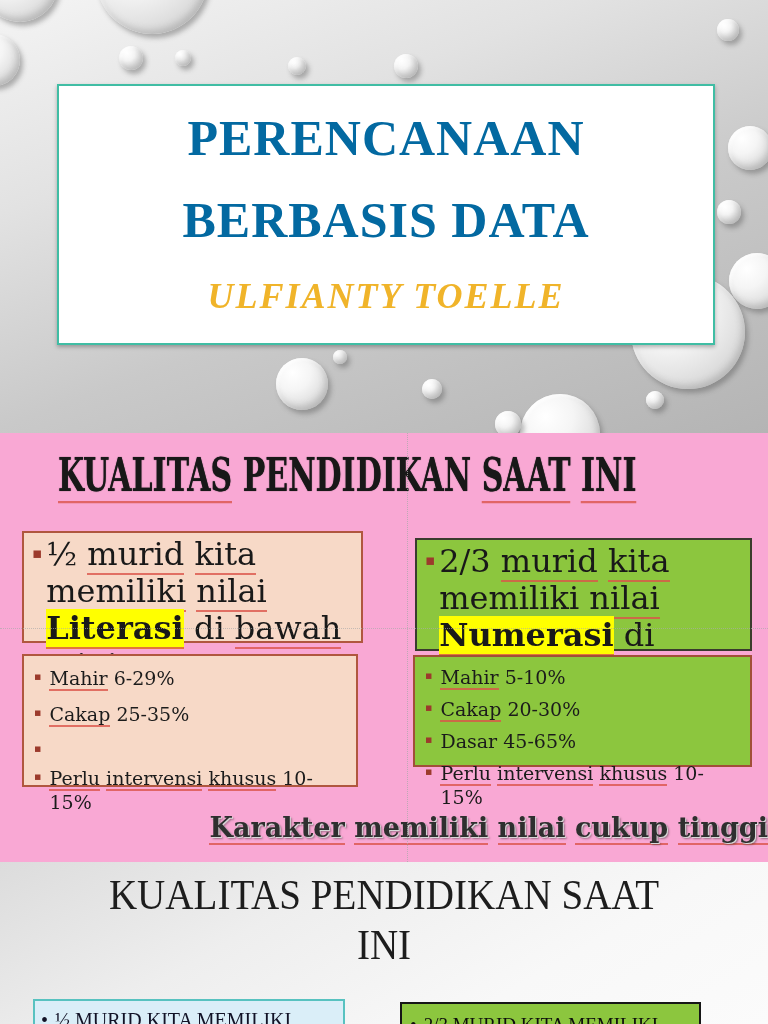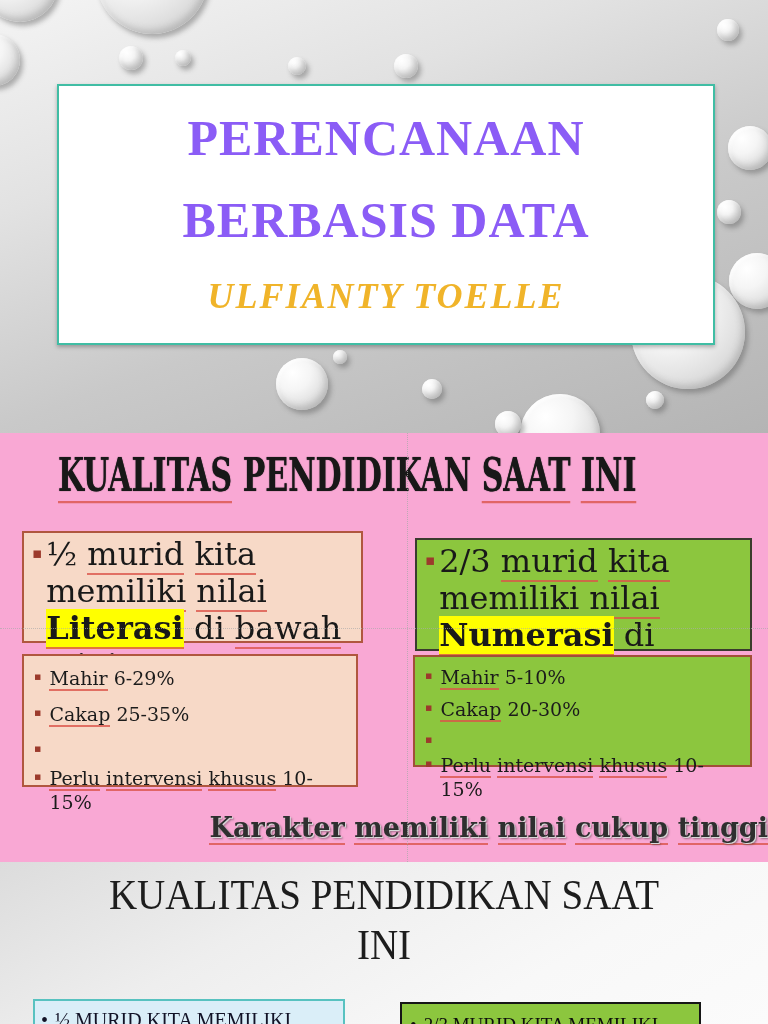--- a/index.html
+++ b/index.html
@@ -22,21 +22,21 @@
     box-shadow:3px 4px 5px rgba(90,90,90,.45), inset -3px -4px 6px rgba(110,110,110,.28), inset 2px 2px 3px rgba(255,255,255,.95);
   }
   .title-card{
     position:absolute;left:57px;top:84px;width:654px;height:257px;
     background:#ffffff;border:2px solid #40bda4;
     box-shadow:0 2px 4px rgba(0,0,0,.28);
   }
   .title-card .t1{
     margin-top:22px;text-align:center;
     font-family:"Liberation Serif", serif;font-weight:bold;
-    font-size:50px;line-height:60px;color:#8b5cf6;letter-spacing:1px;
+    font-size:50px;line-height:60px;color:#0369a1;letter-spacing:1px;
   }
   .subtitle{
     position:absolute;bottom:26px;left:0;width:100%;text-align:center;
     font-family:"Liberation Serif", serif;font-style:italic;font-weight:bold;
     font-size:36px;color:#f0b42a;letter-spacing:2px;
   }
 
   
   .slide2{top:433px;height:429px;background:#f9a8d4;}
   .s2-heading{
@@ -160,20 +160,21 @@
     <div class="stat-row">
       <span class="bullet-sq">▪</span>
       <span class="stat-text"><span class="sp">Mahir</span><span> 5-10%</span></span>
     </div>
     <div class="stat-row">
       <span class="bullet-sq">▪</span>
       <span class="stat-text"><span class="sp">Cakap</span><span> 20-30%</span></span>
     </div>
     <div class="stat-row">
       <span class="bullet-sq">▪</span>
+      <span class="stat-text"><span>Dasar</span><span> 45-65%</span></span>
     </div>
     <div class="stat-row">
       <span class="bullet-sq">▪</span>
       <span class="stat-text"><span class="sp">Perlu</span><span> </span><span class="sp">intervensi</span><span> </span><span class="sp">khusus</span><span> 10-15%</span></span>
     </div>
   </div>
 
   <div class="karakter"><span class="sp">Karakter</span><span> </span><span class="sp">memiliki</span><span> </span><span class="sp">nilai</span><span> </span><span class="sp">cukup</span><span> </span><span class="sp">tinggi</span></div>
 </div>
 

